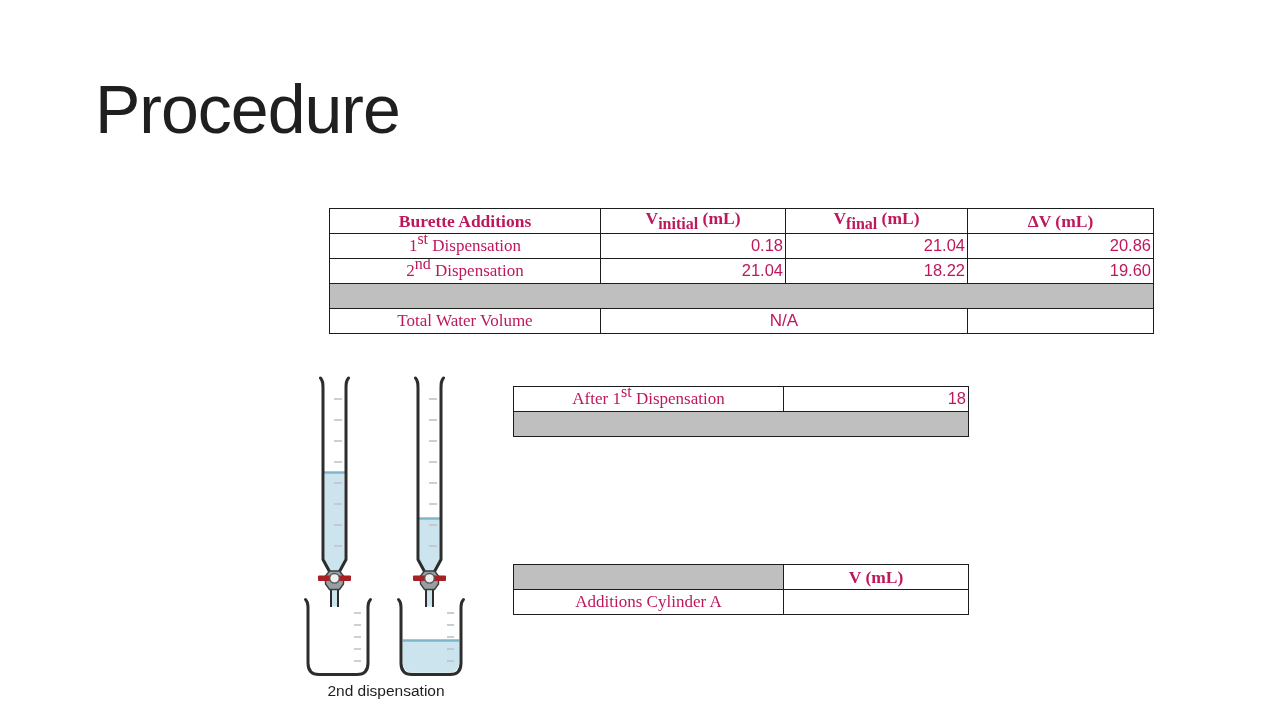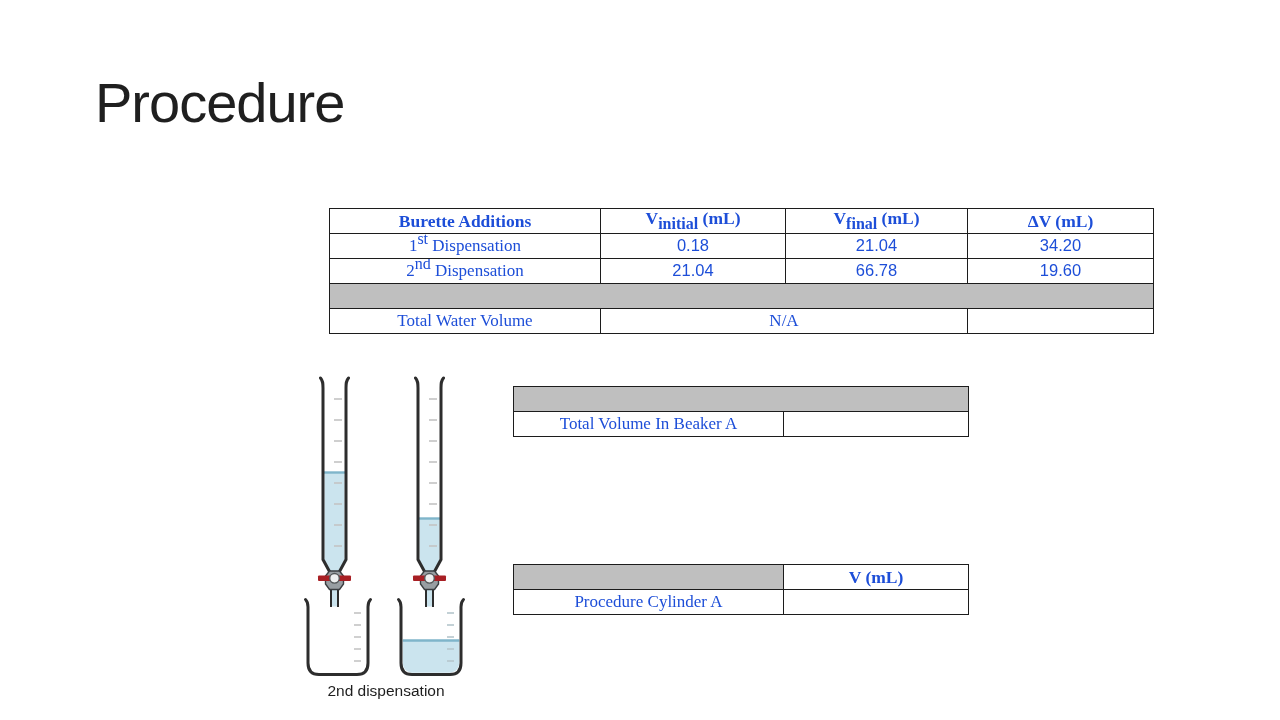--- a/index.html
+++ b/index.html
@@ -3,36 +3,36 @@
 <meta charset="utf-8">
 <style>
   html,body{margin:0;padding:0;}
   body{
     width:1280px;height:720px;background:#ffffff;position:relative;
     overflow:hidden;font-family:"Liberation Sans",sans-serif;
   }
   .slide-title{
     position:absolute;left:95px;top:74px;
     font-family:"Liberation Sans",sans-serif;font-weight:400;
-    font-size:56px;line-height:1.05;color:#1f1f1f;letter-spacing:-1px;
+    font-size:68px;line-height:1.05;color:#1f1f1f;letter-spacing:-1px;
   }
   table.t{
     position:absolute;border-collapse:collapse;table-layout:fixed;
-    font-family:"Liberation Serif",serif;color:#1d4ed8;
+    font-family:"Liberation Serif",serif;color:#be185d;
   }
   table.t td{
     border:1.5px solid #1c1c1c;height:24px;padding:0 2px;
     text-align:center;vertical-align:middle;font-size:17px;line-height:1.05;
     overflow:hidden;white-space:nowrap;
   }
   table.t tr.hdr td{font-weight:bold;font-size:17.5px;}
   table.t sub{font-size:16px;font-weight:bold;}
   table.t sup{font-size:16px;vertical-align:super;line-height:0;}
-  table.t td.num{font-family:"Liberation Sans",sans-serif;font-size:16.5px;}
-  table.t td.serif-val{font-family:Liberation Serif, serif;font-size:17px;}
+  table.t td.num{font-family:"Liberation Sans",sans-serif;font-size:16.5px;text-align:right;}
+  table.t td.serif-val{font-family:Liberation Sans, sans-serif;font-size:17px;}
   table.t tr.shade td{background:#bfbfbf;}
   table.t td.shade{background:#bfbfbf;}
   #burette-table{left:329px;top:208px;width:824px;}
   #beaker-table{left:513px;top:386px;width:455px;}
   #cylinder-table{left:513px;top:564px;width:455px;}
   #apparatus{position:absolute;left:290px;top:374px;}
   .caption{
     position:absolute;left:290px;top:682px;width:192px;text-align:center;
     font-family:"Liberation Sans",sans-serif;font-size:15.5px;color:#1e1e1e;
   }
@@ -53,67 +53,67 @@
   <tr class="hdr">
     <td>Burette Additions</td>
     <td><span>V</span><sub>initial</sub><span> (mL)</span></td>
     <td><span>V</span><sub>final</sub><span> (mL)</span></td>
     <td>ΔV (mL)</td>
   </tr>
   <tr>
     <td><span>1</span><sup>st</sup><span> Dispensation</span></td>
     <td class="num">0.18</td>
     <td class="num">21.04</td>
-    <td class="num">34.20</td>
+    <td class="num">20.86</td>
   </tr>
   <tr>
     <td><span>2</span><sup>nd</sup><span> Dispensation</span></td>
     <td class="num">21.04</td>
-    <td class="num">66.78</td>
+    <td class="num">18.22</td>
     <td class="num">19.60</td>
   </tr>
   <tr class="shade">
     <td colspan="4"></td>
   </tr>
   <tr>
     <td>Total Water Volume</td>
     <td colspan="2" class="serif-val">N/A</td>
     <td class="num"></td>
   </tr>
   </tbody>
 </table>
 
 <table class="t" id="beaker-table">
   <colgroup>
       <col style="width:270px">
       <col style="width:185px">
     </colgroup>
   <tbody>
+  <tr>
+    <td><span>After 1</span><sup>st</sup><span> Dispensation</span></td>
+    <td class="num">18</td>
+  </tr>
   <tr class="shade">
     <td colspan="2"></td>
-  </tr>
-  <tr>
-    <td>Total Volume In Beaker A</td>
-    <td class="num"></td>
   </tr>
   </tbody>
 </table>
 
 <table class="t" id="cylinder-table">
   <colgroup>
       <col style="width:270px">
       <col style="width:185px">
     </colgroup>
   <tbody>
   <tr class="hdr">
     <td class="shade"></td>
     <td>V (mL)</td>
   </tr>
   <tr>
-    <td>Procedure Cylinder A</td>
+    <td>Additions Cylinder A</td>
     <td class="num"></td>
   </tr>
   </tbody>
 </table>
 
 <svg id="apparatus" width="200" height="332" viewBox="0 0 200 332">
 
   <g>
     <rect x="34.5" y="98" width="20" height="88" fill="#cbe4ee"></rect>
     <line x1="34" y1="98.5" x2="55" y2="98.5" stroke="#7fb5ca" stroke-width="2.4"></line>

